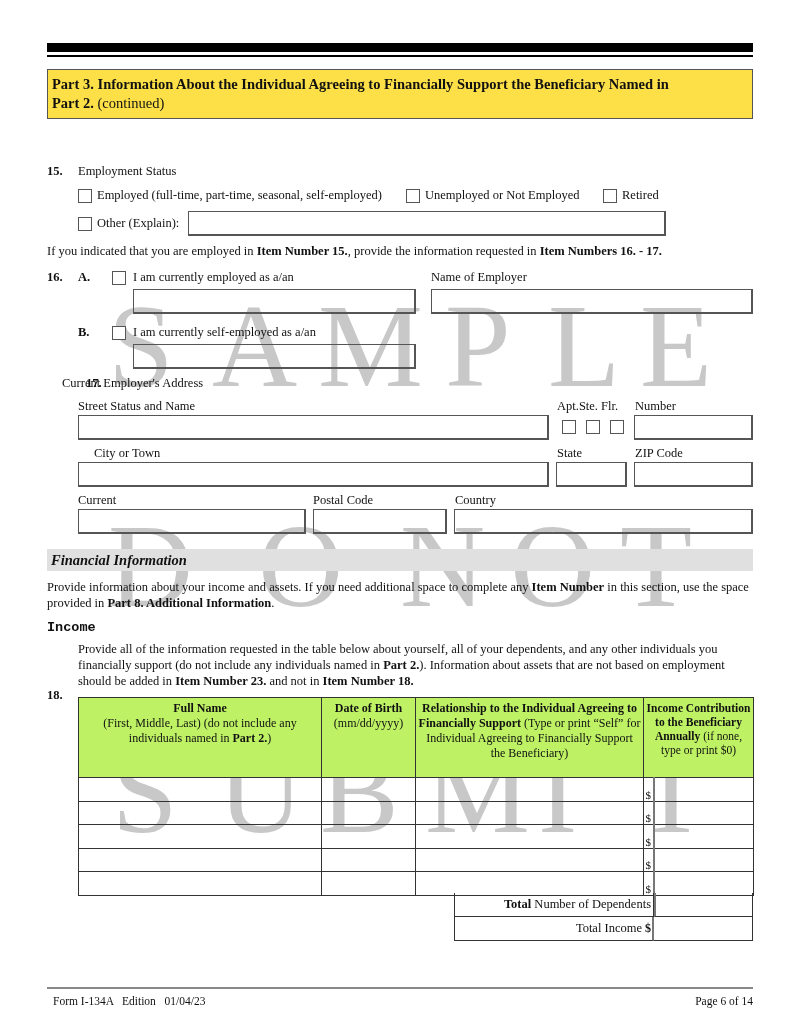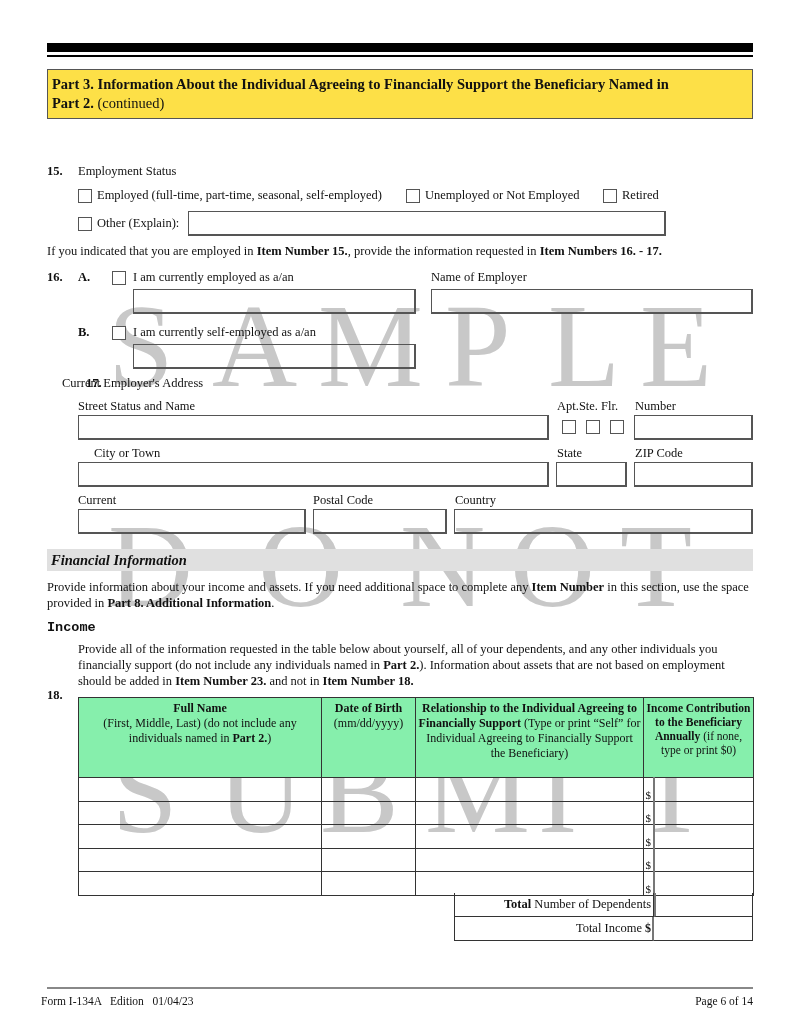--- a/index.html
+++ b/index.html
@@ -23,34 +23,34 @@
   .lbl { font-size: 12.5px; line-height: 15px; white-space: nowrap; }
   .num { font-weight: bold; font-size: 12.5px; }
 
   .cb { width: 14px; height: 14px; border: 1px solid #555; background: #fff; display: inline-block; }
   .field { border: 1px solid #555; border-right-width: 2px; border-bottom-width: 2px; background: rgba(255,255,255,0.0); }
 
   .para { font-size: 12.5px; line-height: 16px; }
   .para b { font-weight: bold; }
 
   table.inc { position: absolute; left: 78px; top: 697px; border-collapse: collapse; font-size: 12px; }
-  table.inc th { background: #86efac; border: 1px solid #333; font-weight: normal; text-align: center; vertical-align: top; padding: 3px 2px; line-height: 15px; }
+  table.inc th { background: #bef264; border: 1px solid #333; font-weight: normal; text-align: center; vertical-align: top; padding: 3px 2px; line-height: 15px; }
   table.inc th b { font-weight: bold; }
   table.inc td { border: 1px solid #333; height: 23.5px; padding: 0; background: transparent; }
   td.dollar { width: 10px; border-right: 2px solid #777 !important; font-size: 11px; text-align: center; vertical-align: bottom; padding-bottom: 1px; background: rgba(224,224,224,0.6); }
 
   .tot-wrap { position: absolute; left: 454px; top: 893px; }
   .tot-row { display: flex; height: 24px; }
   .tot-label { width: 190px; border: 1px solid #333; border-top: none; text-align: right; padding-right: 2px; font-size: 12.5px; line-height: 22px; white-space: nowrap; }
   .tot-label b { font-weight: bold; }
   .tot-dollar { width: 10px; font-weight: bold; font-size: 12px; line-height: 22px; border-bottom: 1px solid #333; border-right: 2px solid #777; text-align: center; }
   .tot-val { width: 99px; border: 1px solid #333; border-top: none; border-left: none; }
 
   .footer-line { left: 47px; top: 987px; width: 706px; height: 2px; background: #888; }
-  .footer-left { left: 41px; top: 995px; font-size: 11.5px; white-space: pre; }
+  .footer-left { left: 53px; top: 995px; font-size: 11.5px; white-space: pre; }
   .footer-right { right: 47px; top: 995px; font-size: 11.5px; }
 </style>
 </head>
 <body>
 
 <div>
   <span class="wm" style="left:108px;top:288px;">S</span>
   <span class="wm" style="left:212px;top:288px;">A</span>
   <span class="wm" style="left:318px;top:288px;">M</span>
   <span class="wm" style="left:445px;top:288px;">P</span>

